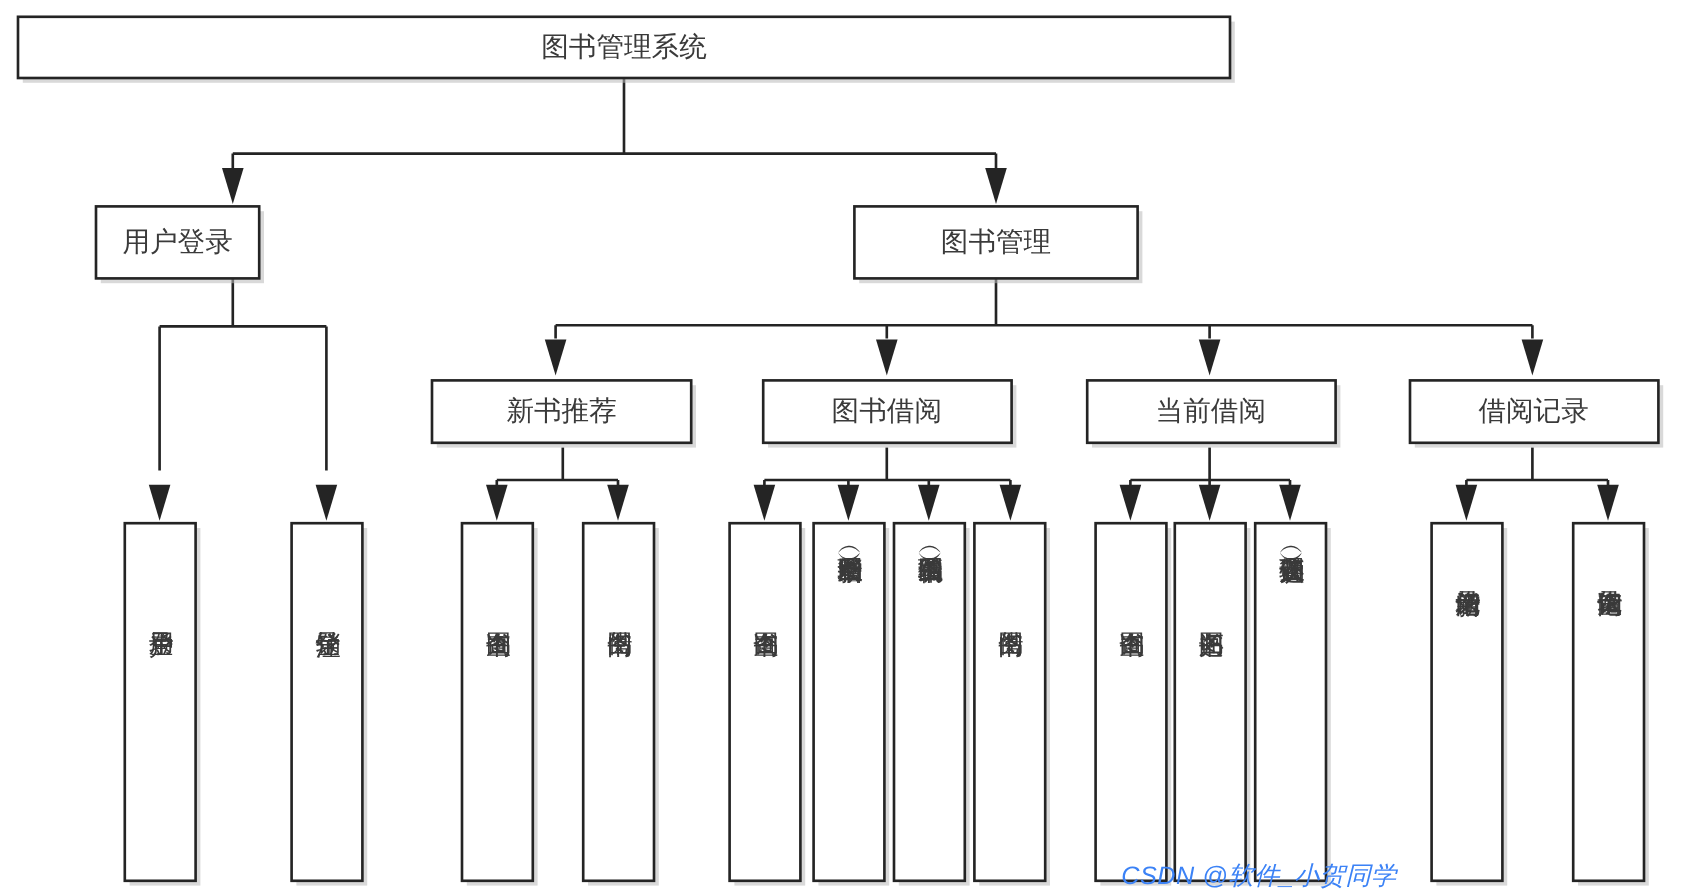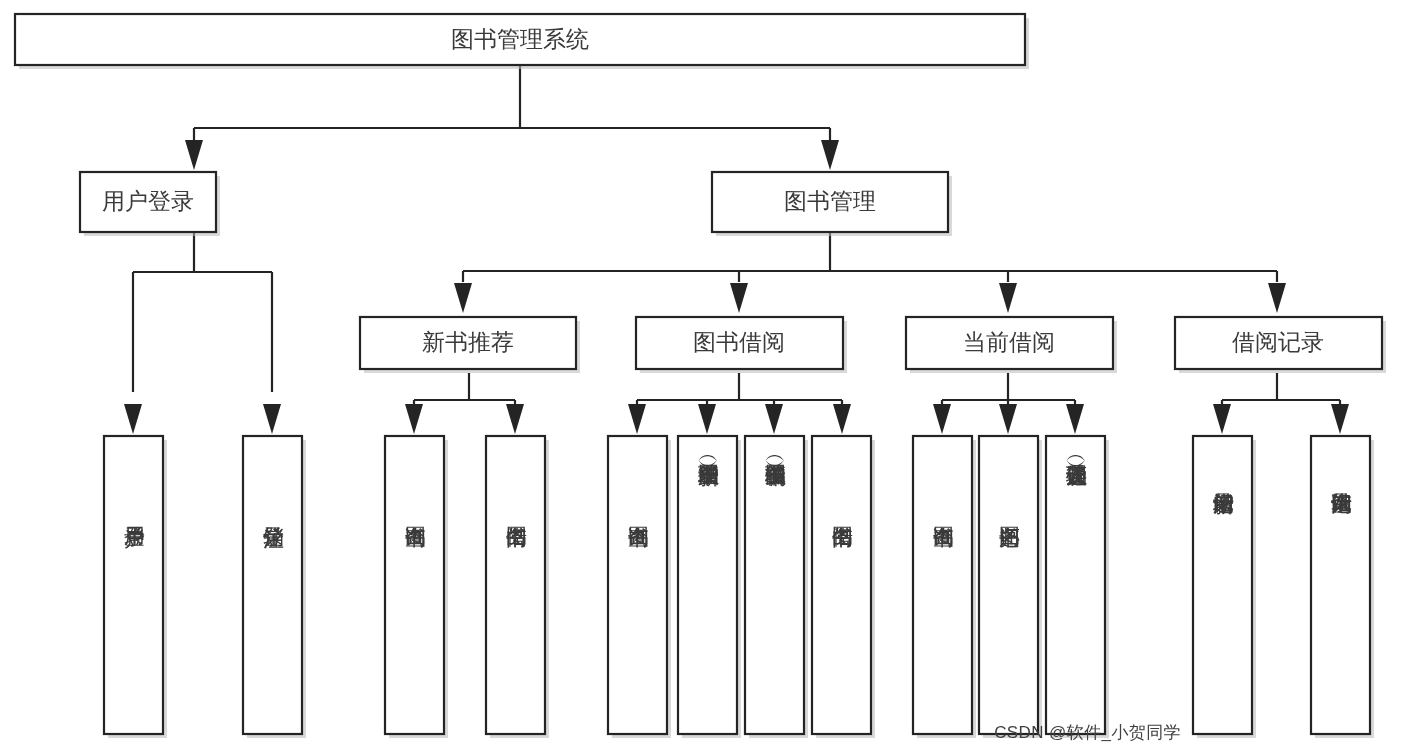--- a/index.html
+++ b/index.html
@@ -10,21 +10,20 @@
   body {
     width: 1405px;
     height: 747px;
     font-family: "Liberation Sans", "DejaVu Sans", sans-serif;
     overflow: hidden;
   }
   #diagram-root {
     position: relative;
     width: 1170px;
     height: 747px;
-    padding-left: 17px;
   }
   svg#flow-svg {
     position: absolute;
     top: 0;
     left: 0;
     width: 1405px;
     height: 747px;
   }
   .node-box {
     fill: #ffffff;
@@ -58,25 +57,26 @@
   }
   .label-v {
     font-size: 21px;
     text-anchor: middle;
   }
   .watermark {
     position: absolute;
     right: 6px;
     bottom: 3px;
     font-family: "Liberation Sans", "DejaVu Sans", sans-serif;
-    font-size: 17px;
-    color: #404040;
+    font-size: 21px;
+    color: #3b82f6;
     white-space: nowrap;
     letter-spacing: 0.4px;
     user-select: none;
+    font-style: italic;
   }
 </style>
 </head>
 <body>
 
 <div id="diagram-root">
 
   <svg id="flow-svg" viewBox="0 0 1405 747">
 
     <g>

